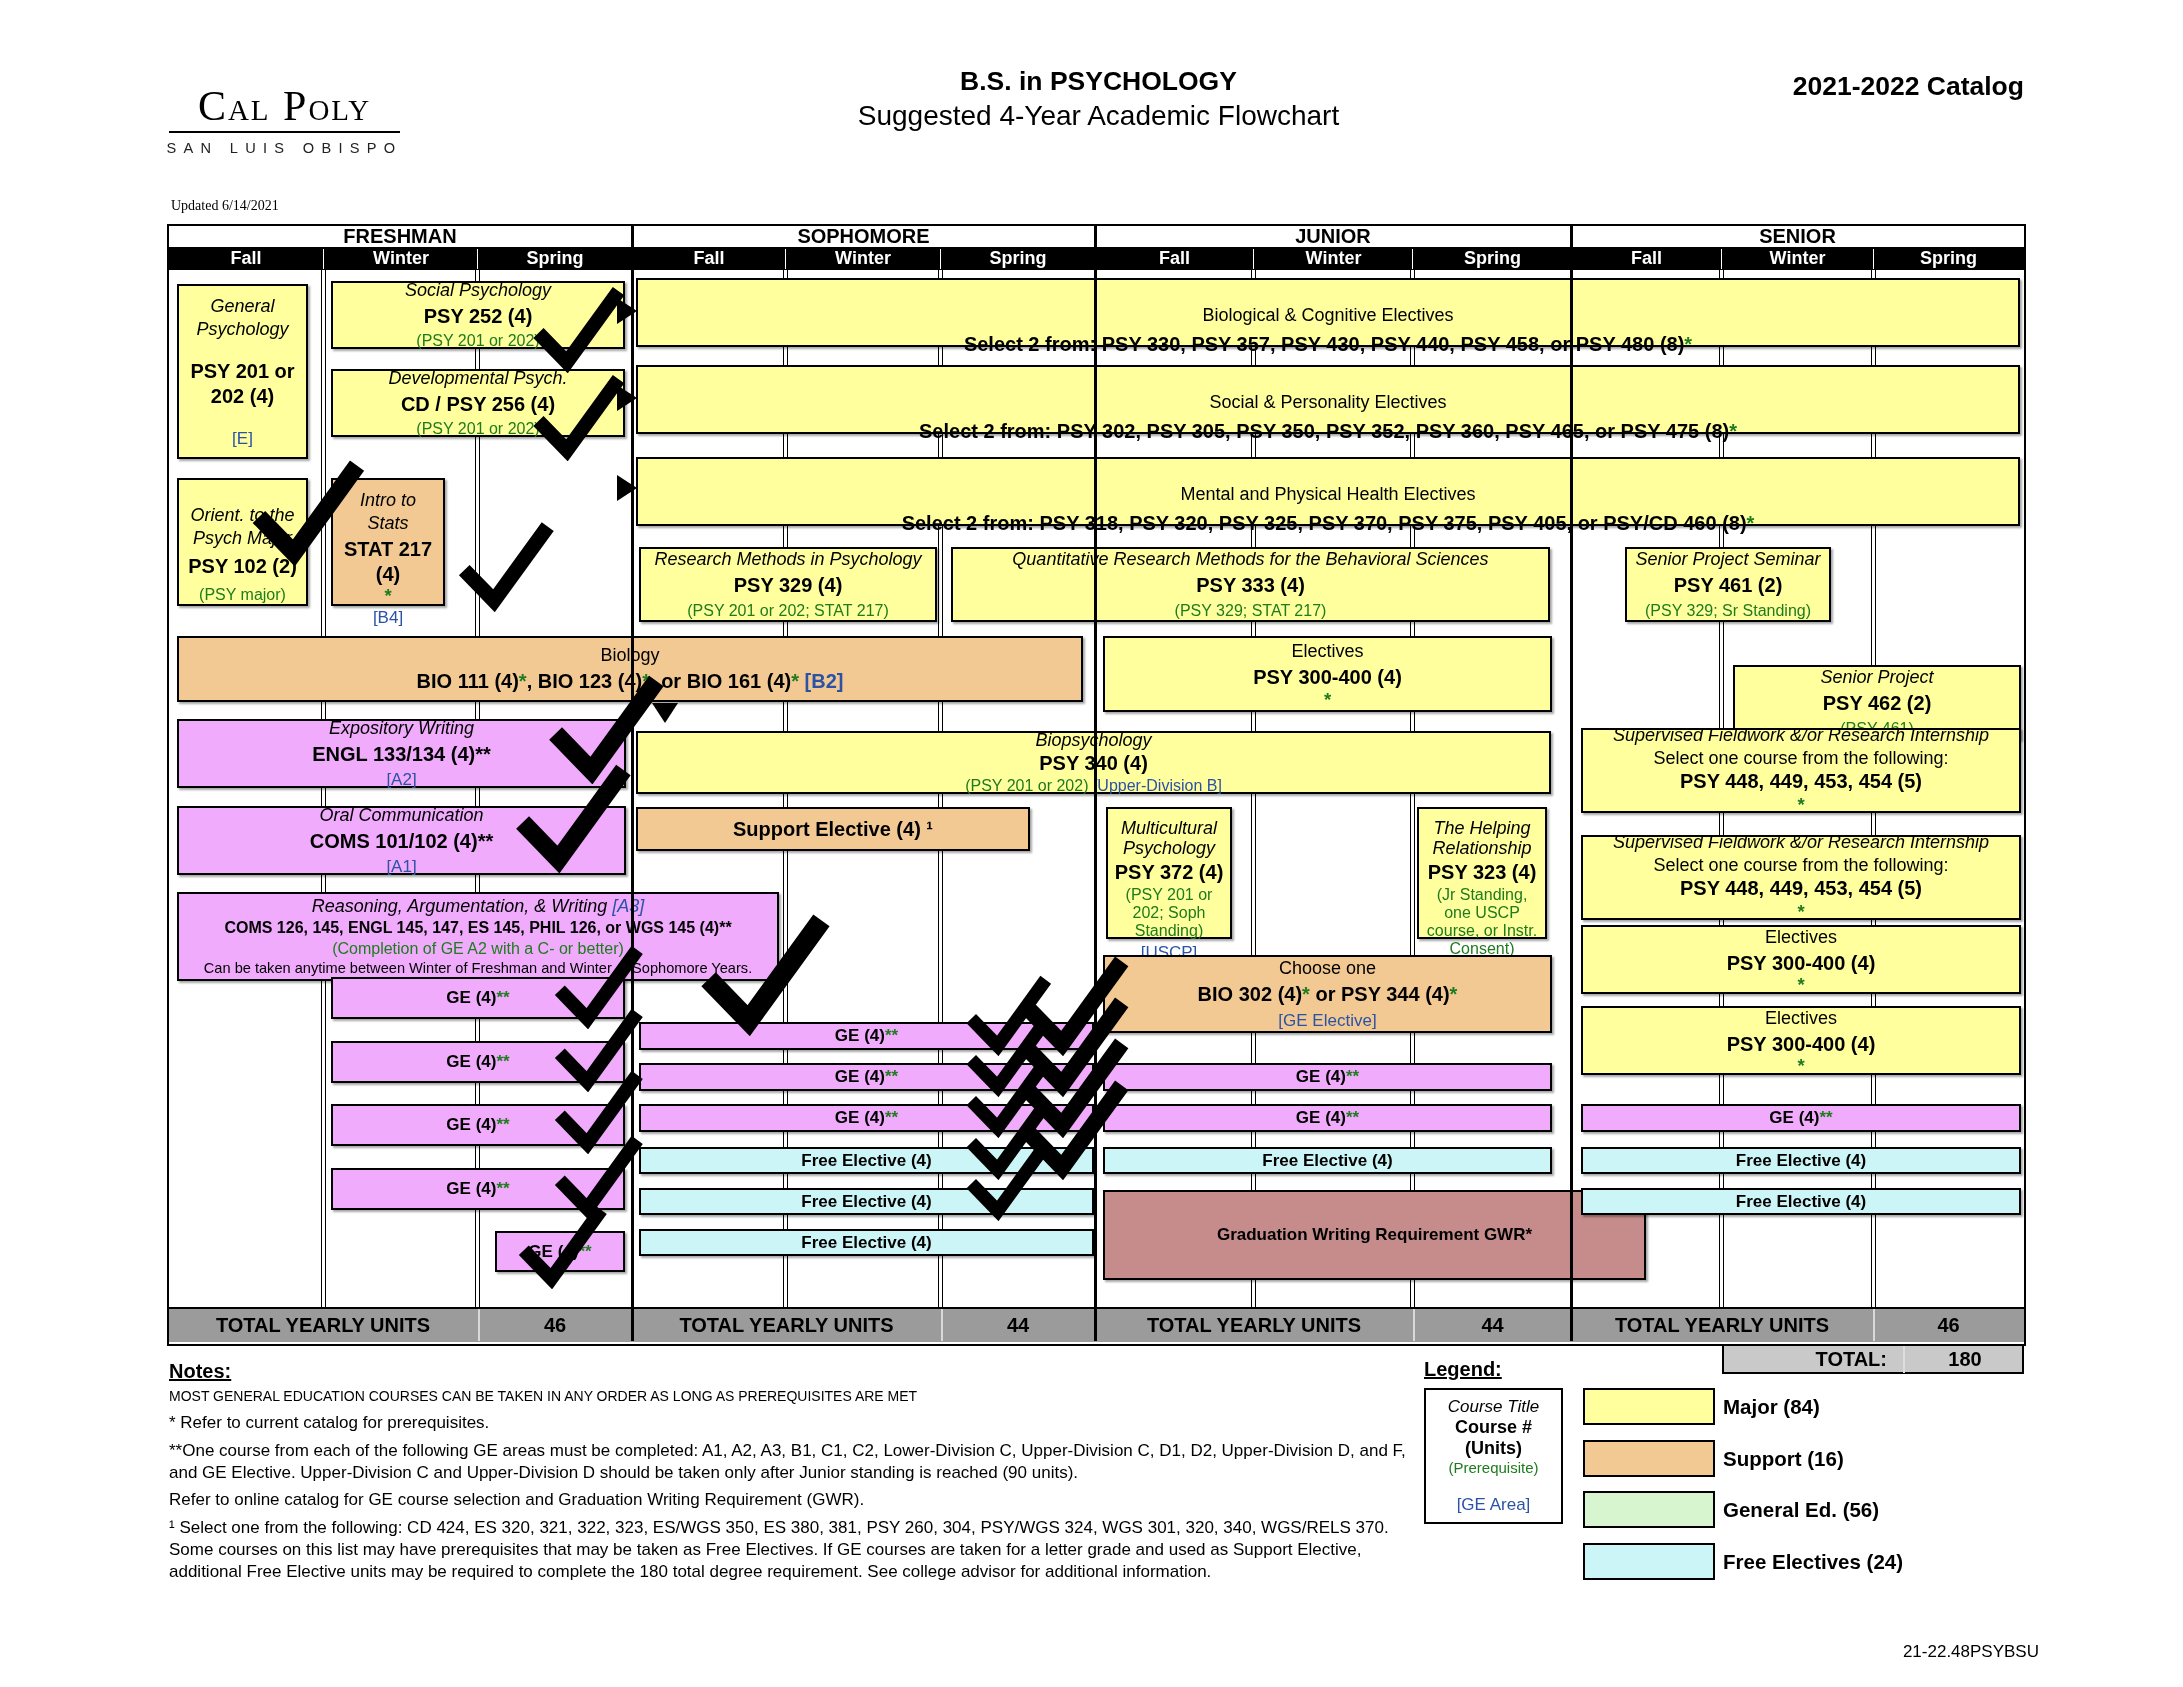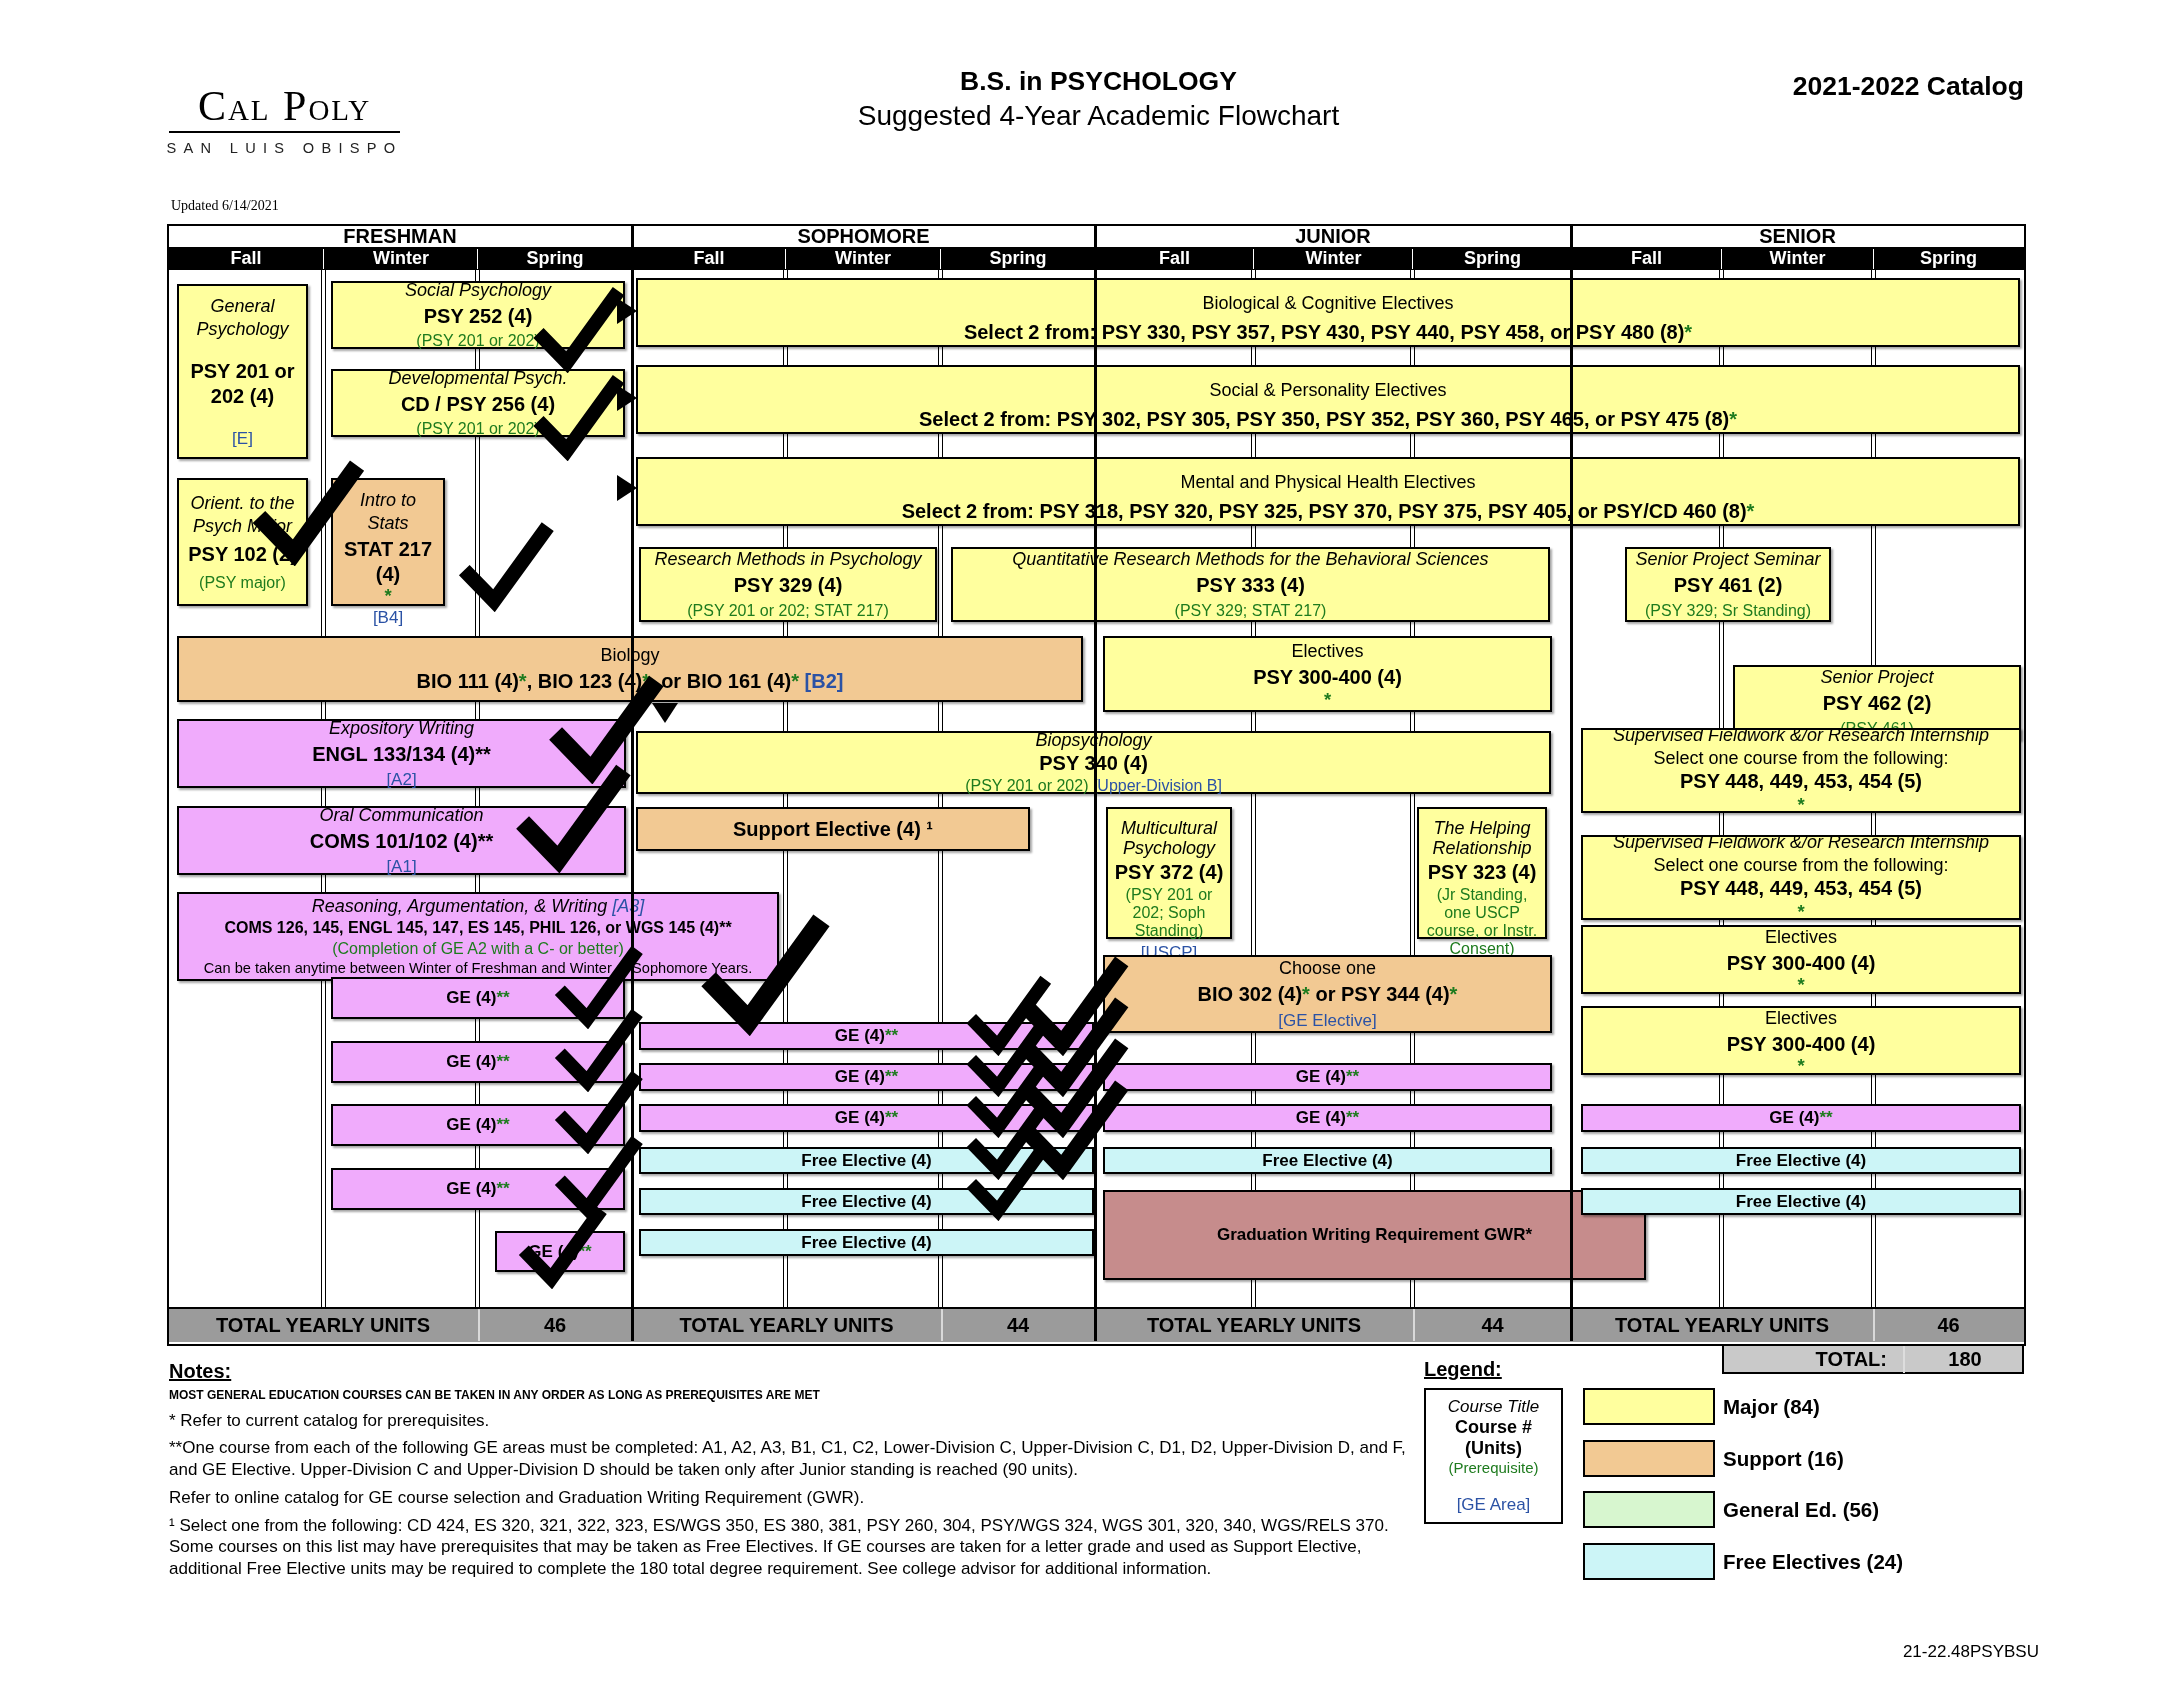--- a/index.html
+++ b/index.html
@@ -38,21 +38,21 @@
                justify-content:flex-end;font-weight:bold;font-size:20px;z-index:4;}
   .grand-div{position:absolute;left:1903px;top:1346px;width:2px;height:26.5px;background:#ddd;z-index:4;}
   .grand-value{position:absolute;left:1905px;top:1344px;width:120px;height:30px;display:flex;align-items:center;
                justify-content:center;font-weight:bold;font-size:20px;z-index:4;}
   
   .box{position:absolute;border:2px solid #000;box-sizing:border-box;display:flex;flex-direction:column;
        align-items:center;justify-content:center;text-align:center;z-index:2;
        box-shadow:2px 2px 2px rgba(0,0,0,.35);gap:2.6px;padding:2.6px 4px;}
   .maj{background:#FFFF9E;} .sup{background:#F2C993;} .geb{background:#f0abfc;}
   .feb{background:#CCF5F7;} .gwrb{background:#C68C8C;}
-  .top{justify-content:flex-start;padding-top:12px;gap:5.3px;}
+  .top{justify-content:space-between;padding-top:24px;gap:5.3px;}
   .spread{justify-content:space-between;padding-top:9.3px;padding-bottom:8px;}
   .tight .ln{line-height:1.12;}
   .ln{width:100%;line-height:1.25;}
   .title{font-style:italic;font-size:18px;}
   .reg{font-size:18px;}
   .code{font-weight:bold;font-size:20px;}
   .code-sm{font-weight:bold;font-size:17px;}
   .code-xs{font-weight:bold;font-size:16px;}
   .prereq{color:#1E7B1E;font-size:16px;}
   .area{color:#2B52A5;font-size:17px;}
@@ -63,21 +63,21 @@
   span.ar{color:#2B52A5;} span.st{color:#1E7B1E;}
   
   .check{position:absolute;z-index:6;}
   .arrow{position:absolute;z-index:5;width:0;height:0;}
   .arrow.right{border-top:13.2px solid transparent;border-bottom:13.2px solid transparent;border-left:20px solid #000;}
   .arrow.down{border-left:13.2px solid transparent;border-right:13.2px solid transparent;border-top:20px solid #000;}
   
   .notes{position:absolute;left:169px;top:1360px;width:1244px;z-index:2;}
   .notes-h{font-size:20px;font-weight:bold;text-decoration:underline;margin-bottom:5.3px;}
   .nline{font-size:17px;margin-bottom:6px;line-height:1.28;}
-  .nbold{font-weight:bold;font-size:12px;}
+  .nbold{font-weight:normal;font-size:14px;}
   .legend{position:absolute;left:1424px;top:1358px;z-index:2;}
   .legend-h{font-size:20px;font-weight:bold;text-decoration:underline;margin-bottom:4px;}
   .sample{position:absolute;left:1424px;top:1388px;width:139px;height:136px;border:2px solid #000;background:#fff;
           box-sizing:border-box;display:flex;flex-direction:column;justify-content:space-between;
           align-items:center;text-align:center;padding:6.6px 2.6px;z-index:2;}
   .s-title{font-style:italic;font-size:17px;}
   .s-code{font-weight:bold;font-size:18px;}
   .s-prereq{color:#1E7B1E;font-size:15px;}
   .s-area{color:#2B52A5;font-size:17px;}
   .swatch{position:absolute;left:1583px;width:132px;height:37px;border:2px solid #000;box-sizing:border-box;z-index:2;}

